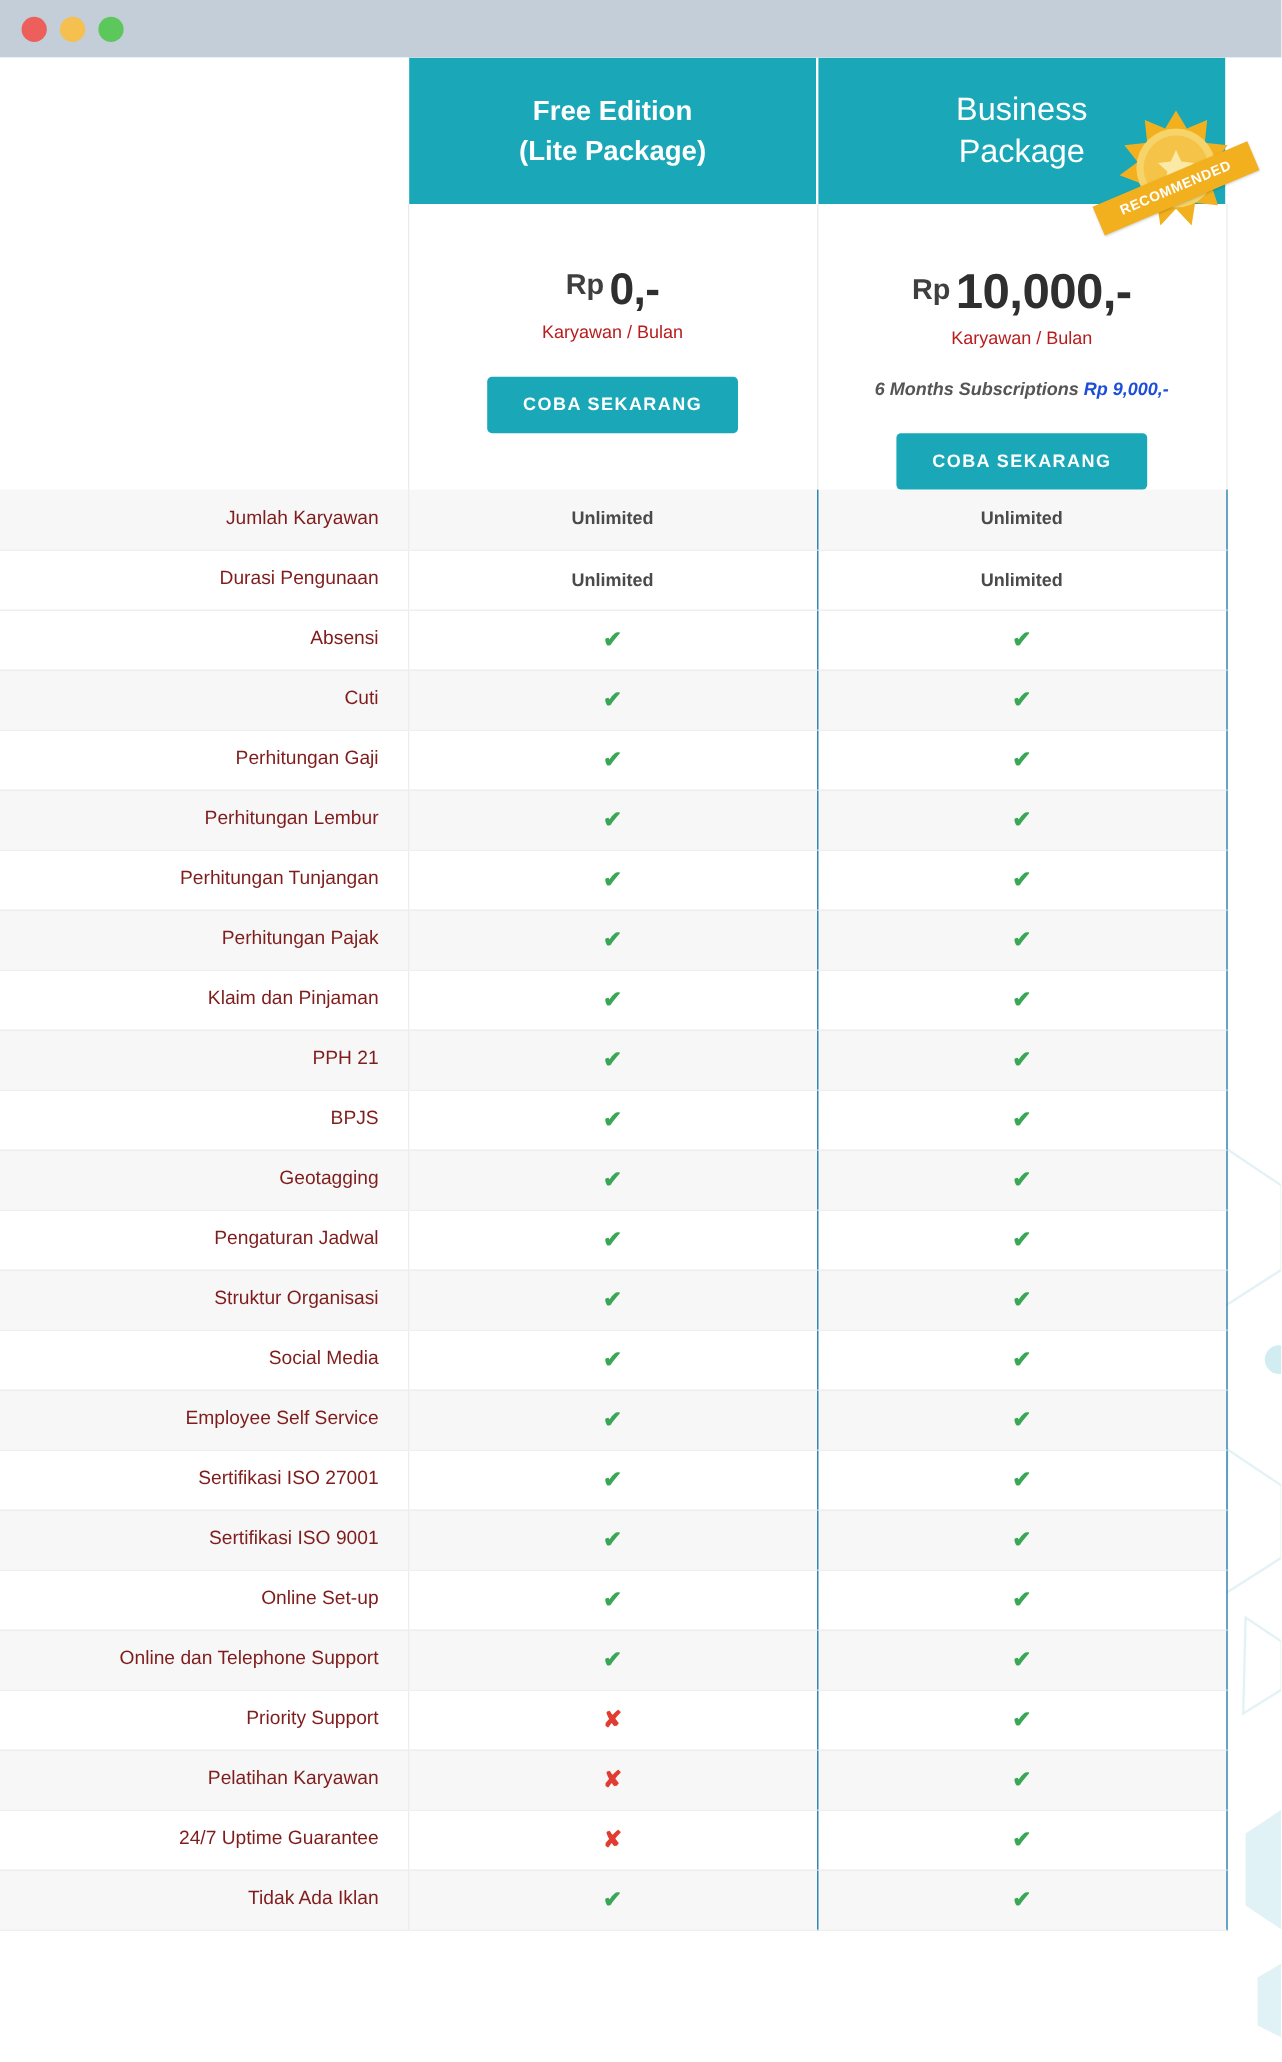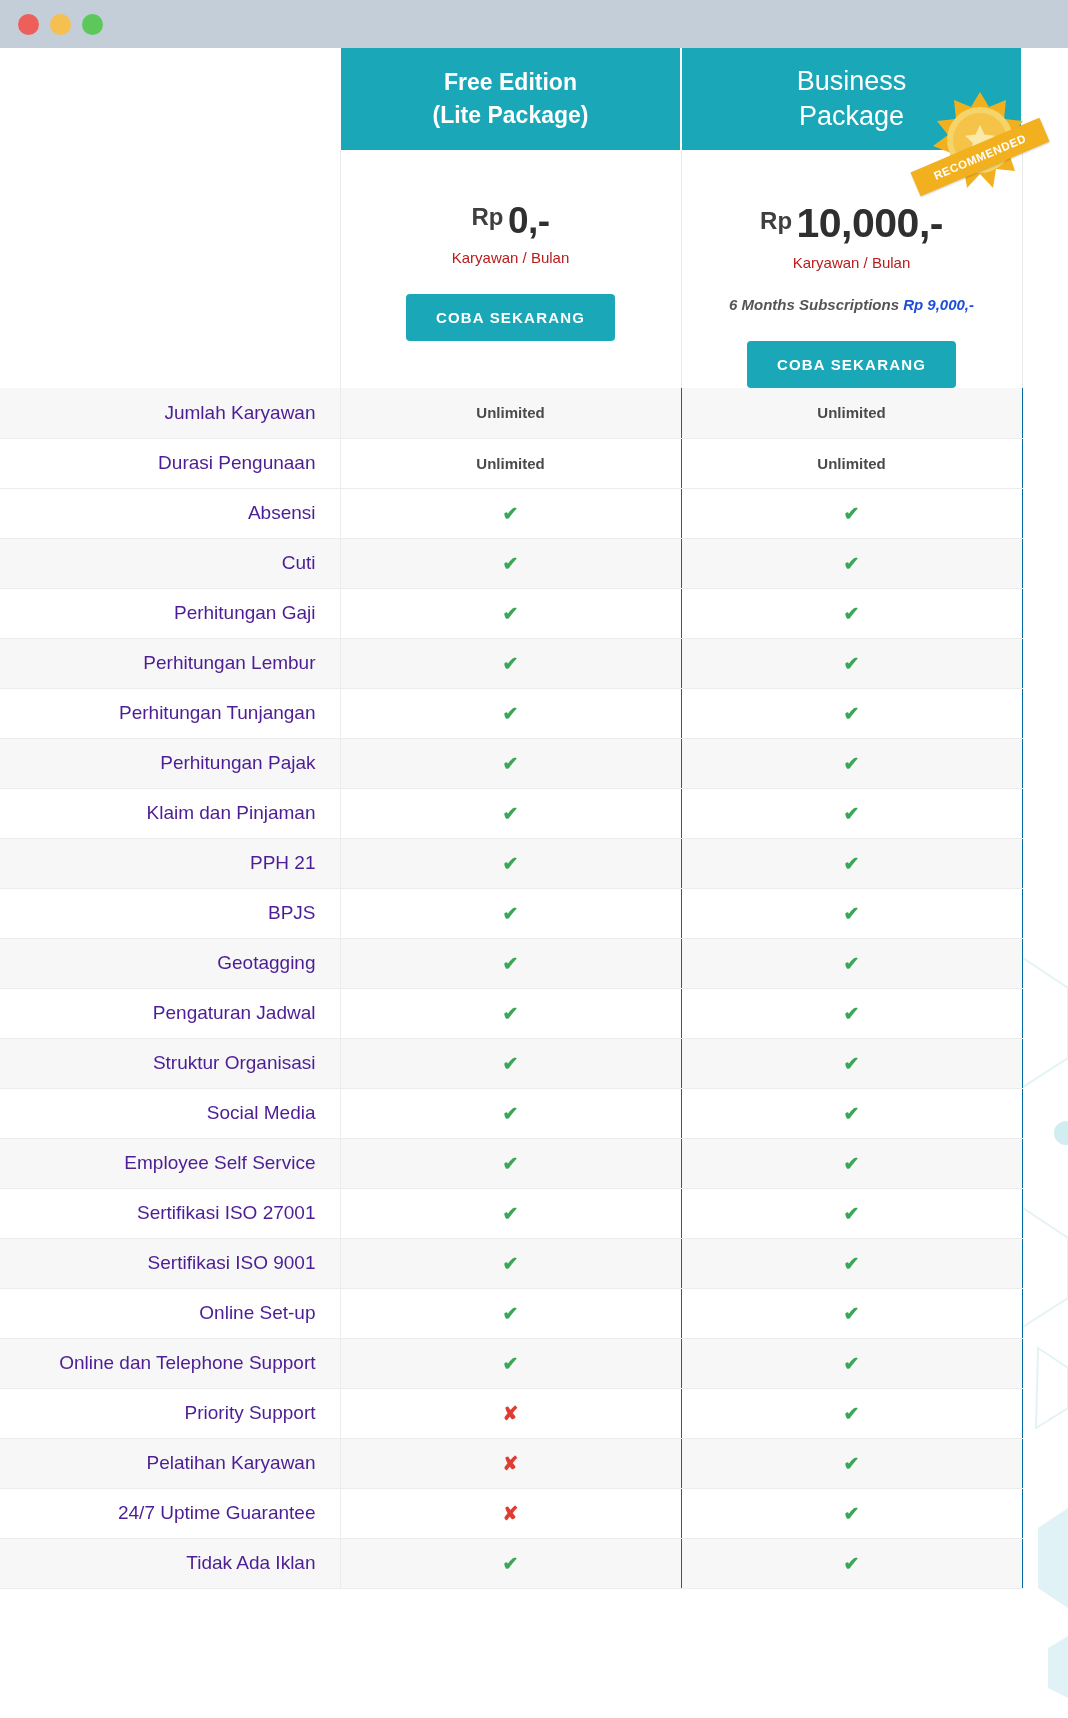--- a/index.html
+++ b/index.html
@@ -45,21 +45,21 @@
     border-collapse: collapse;
     width: 1022px;
     margin: 0;
     table-layout: fixed;
     z-index: 2;
   }
   col.c-feature { width: 340px; }
   col.c-plan    { width: 341px; }
 
   .head-cell {
-    height: 102px;
+    height: 122px;
     vertical-align: middle;
     text-align: center;
     color: #ffffff;
     background: #1aa8b8;
     padding: 6px 10px;
     border-left: 2px solid #ffffff;
     border-right: 2px solid #ffffff;
   }
   .head-cell.blank { background: #ffffff; border: none; }
   .plan-title-sm { font-size: 23px; font-weight: bold; line-height: 1.45; }
@@ -93,22 +93,22 @@
     border: none;
     border-radius: 4px;
     cursor: pointer;
     font-family: "Liberation Sans", sans-serif;
   }
 
   td.feature {
     height: 50px;
     padding: 0 24px 0 0;
     text-align: right;
-    font-size: 19px;
-    color: #4c1d95;
+    font-size: 16px;
+    color: #7f1d1d;
     border-bottom: 1px solid #ececec;
   }
   td.val {
     height: 50px;
     text-align: center;
     font-size: 15px;
     color: #4a4a4a;
     font-weight: bold;
     border-left: 1px solid #ececec;
     border-right: 1px solid #0369a1;

